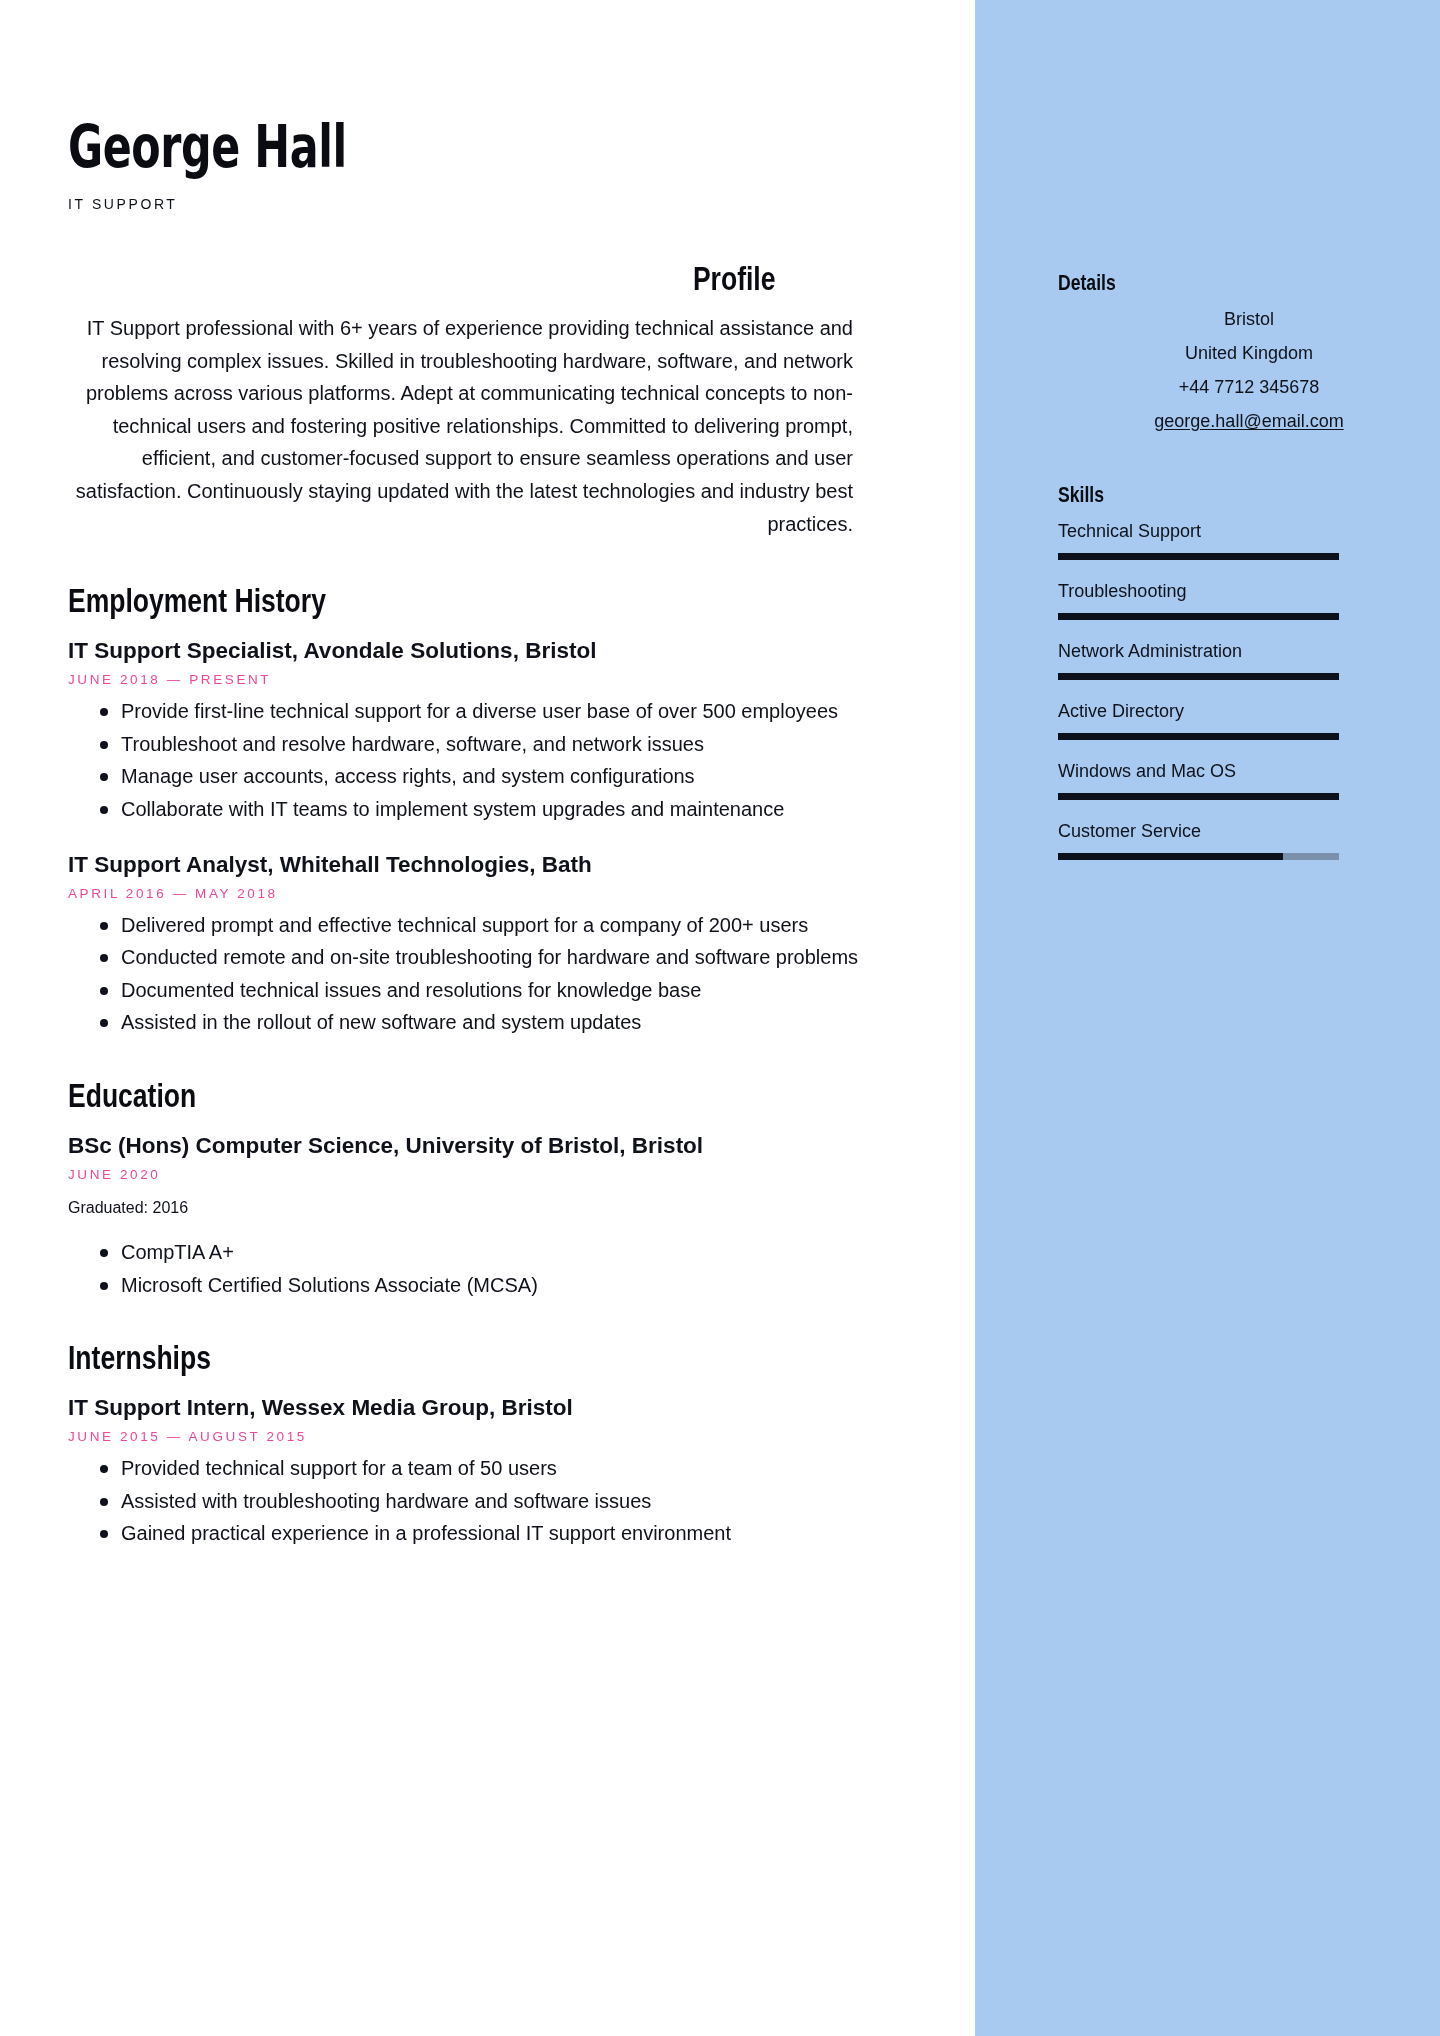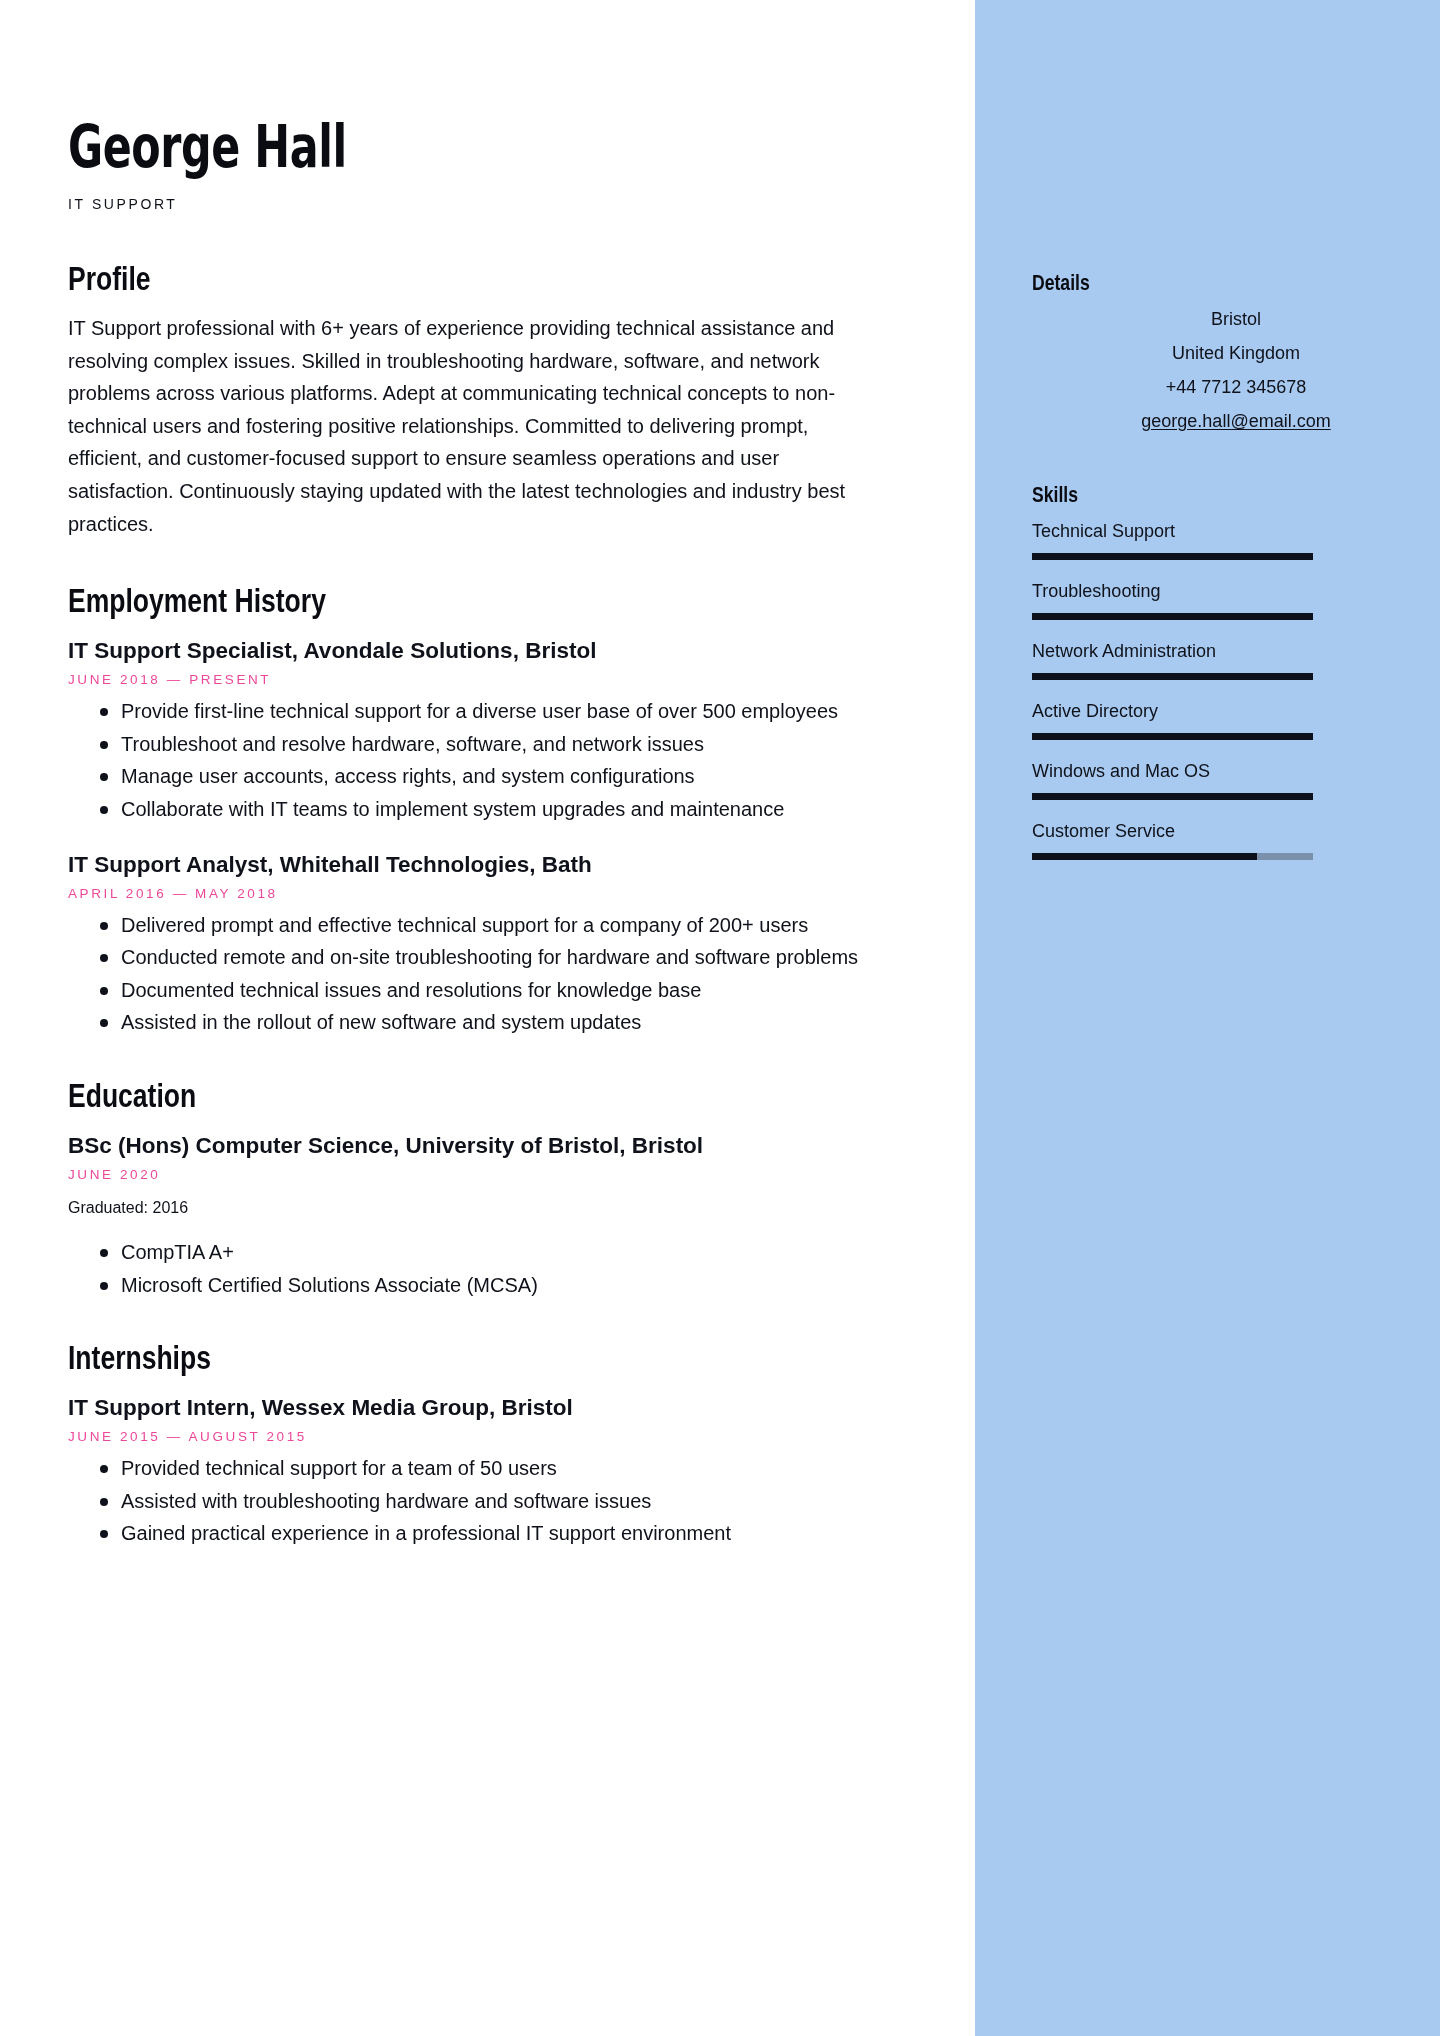--- a/index.html
+++ b/index.html
@@ -15,21 +15,21 @@
       left: 0; top: 0;
       width: 975px; height: 2036px;
       background: #ffffff;
       padding: 110px 0 0 68px;
     }
     .sidebar {
       position: absolute;
       left: 975px; top: 0;
       width: 465px; height: 2036px;
       background: #a8caf0;
-      padding: 268px 0 0 57px;
+      padding: 268px 0 0 83px;
     }
     .name {
       font-family: "Liberation Sans Narrow", "DejaVu Sans Condensed", "Liberation Sans", sans-serif;
       font-stretch: condensed;
       font-weight: bold;
       font-size: 58px;
       line-height: 74px;
       letter-spacing: -0.5px;
       color: #0a0c12;
       transform: scaleX(0.82);
@@ -45,21 +45,21 @@
     .section-title {
       font-family: "Liberation Sans", sans-serif;
       font-weight: bold;
       font-size: 34px;
       line-height: 44px;
       color: #0a0c12;
       transform: scaleX(0.78);
       transform-origin: left;
       white-space: nowrap;
     }
-    .profile-section { margin-top: 44px; }
+    .profile-section { margin-top: 44px; text-align: right; }
     .profile-text {
       margin-top: 12px;
       width: 785px;
       font-size: 20px;
       line-height: 32.6px;
       color: #0f121a;
     }
     .emp-section { margin-top: 38px; }
     .entry-title {
       font-weight: bold;

